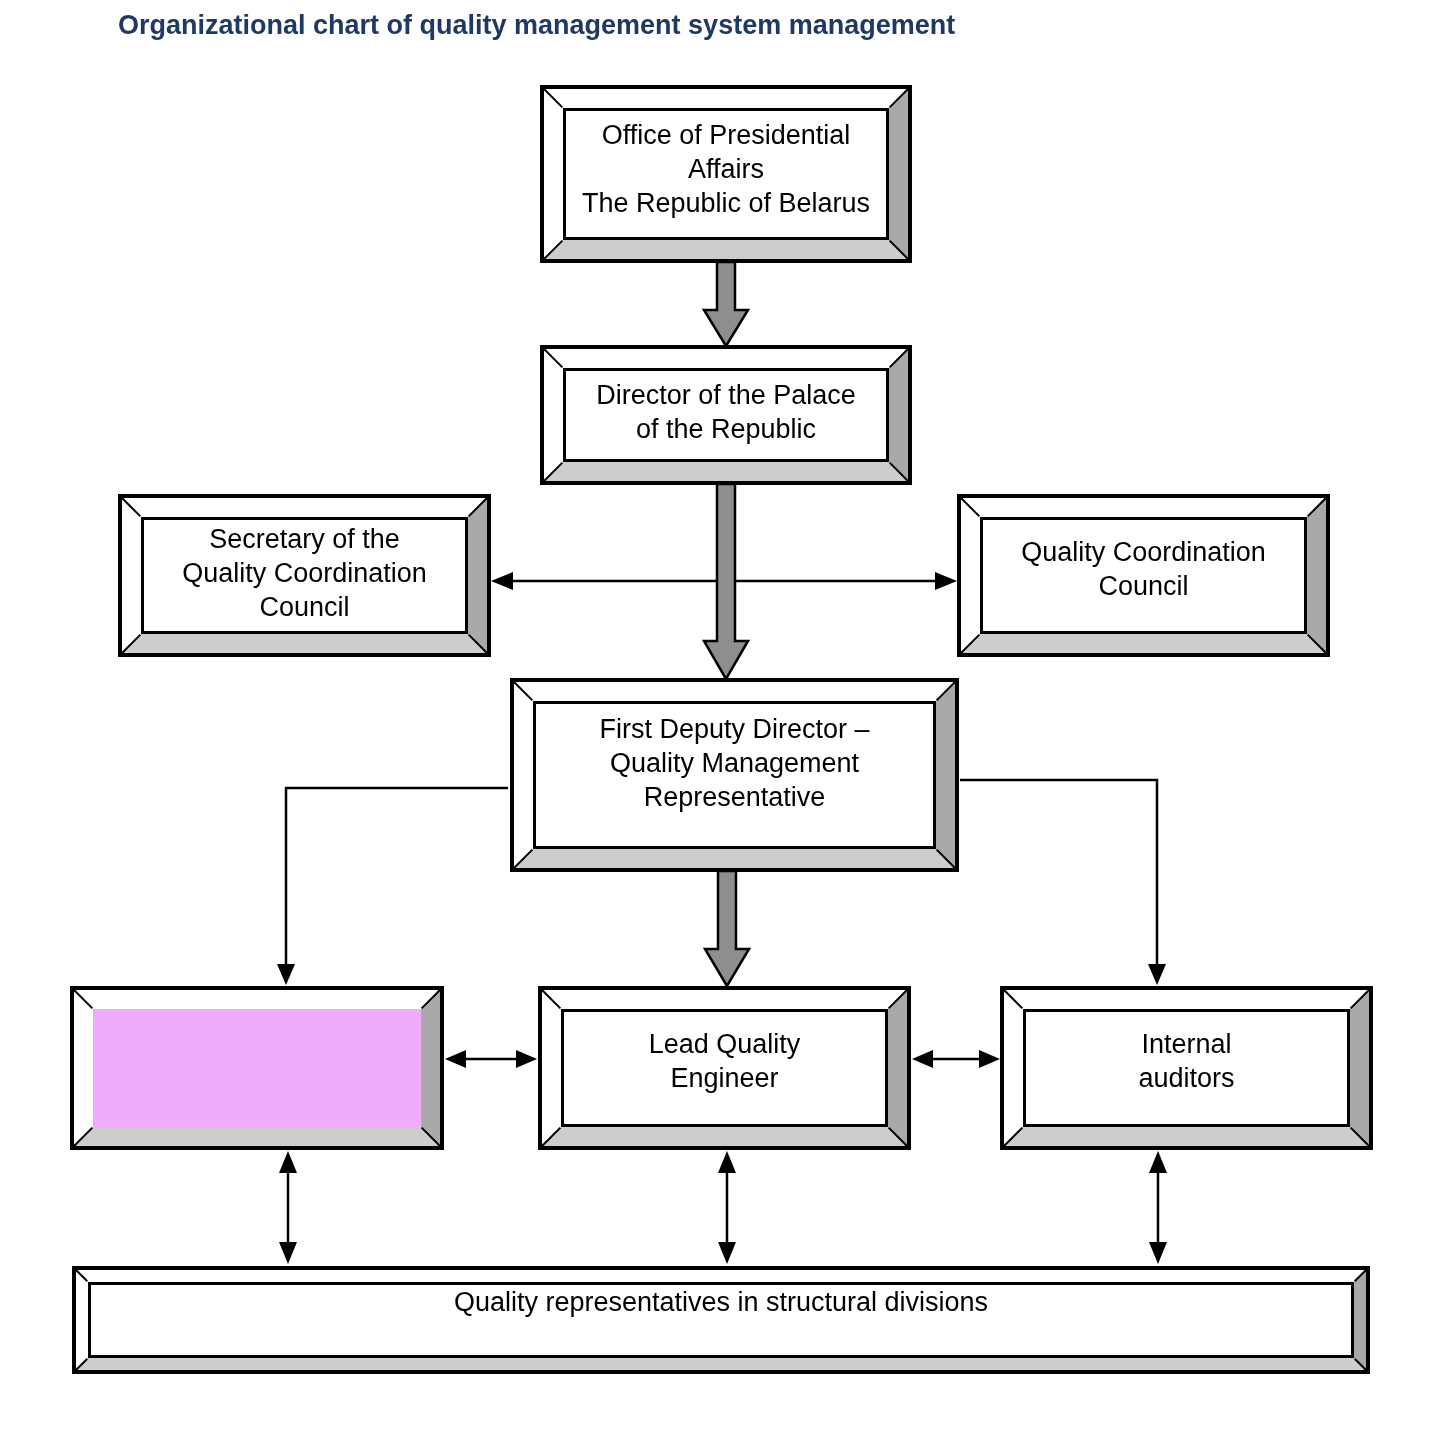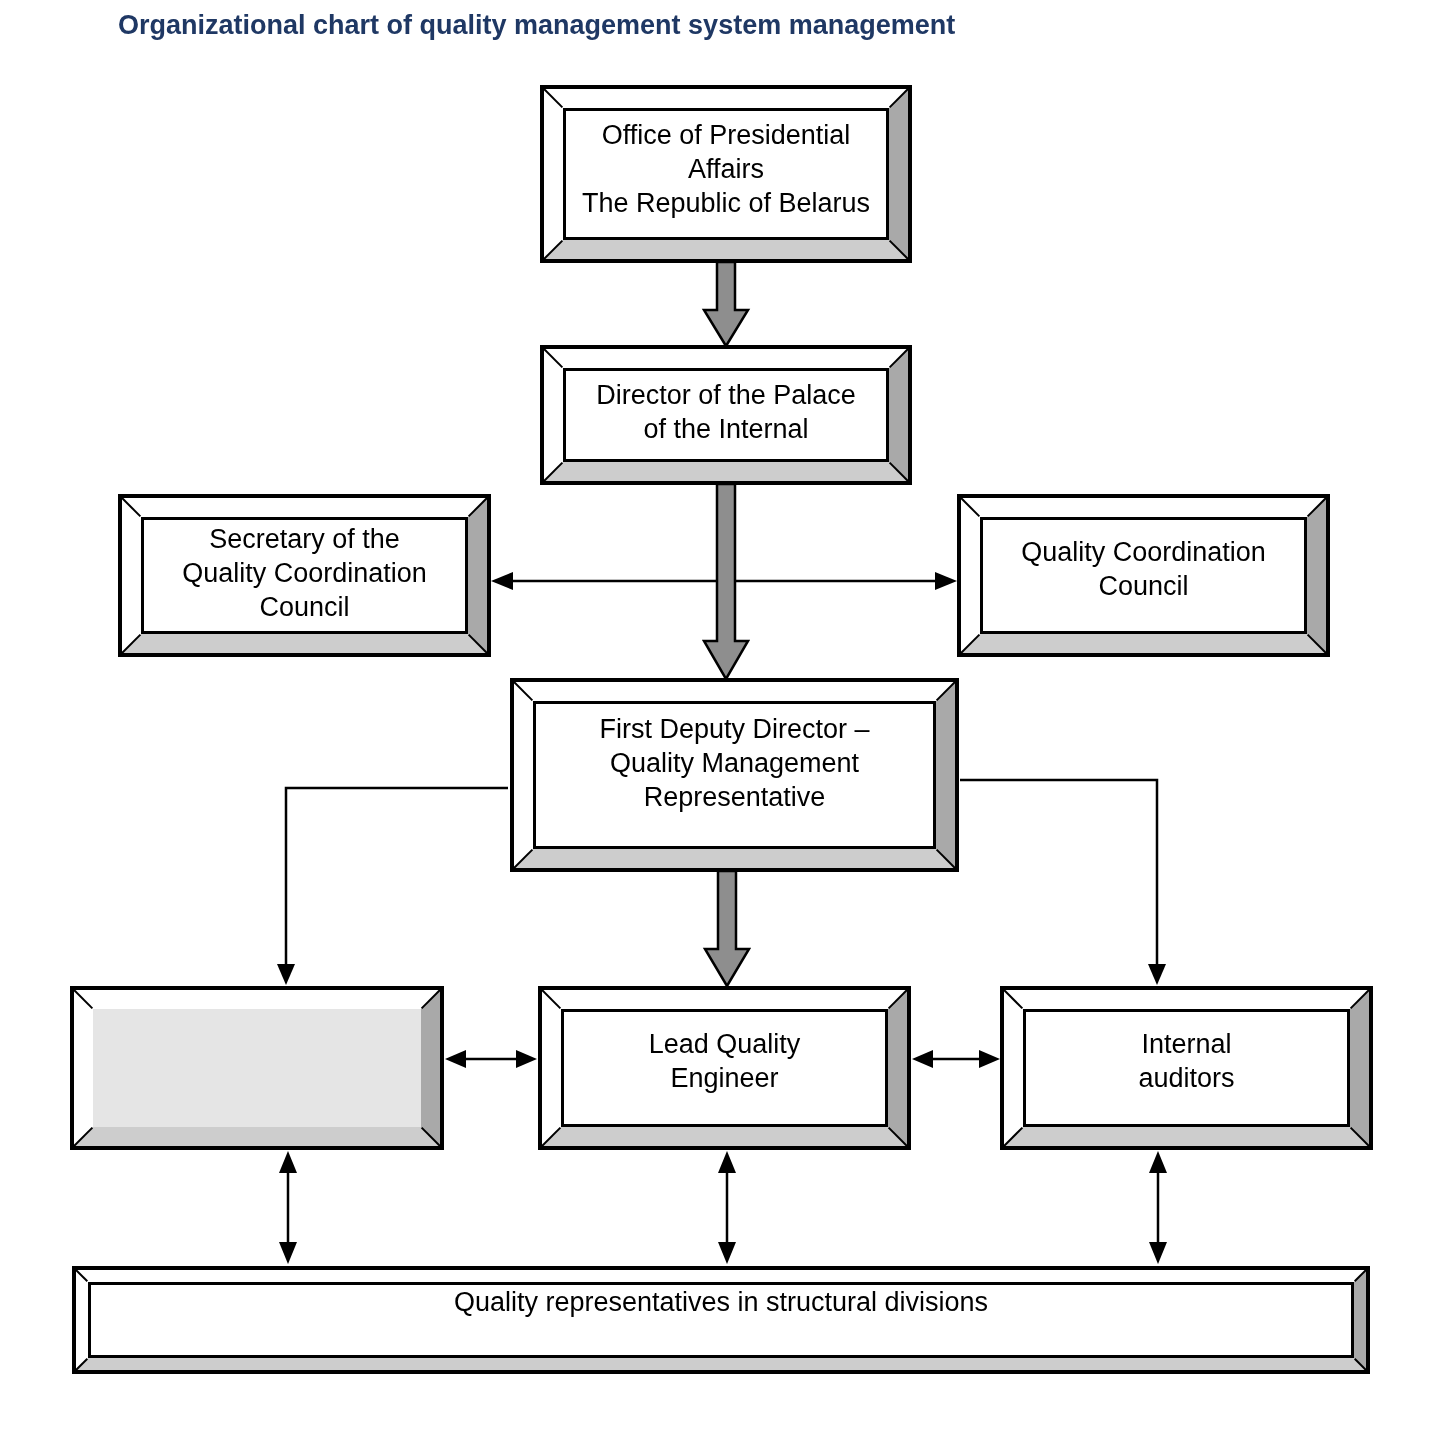--- a/index.html
+++ b/index.html
@@ -26,21 +26,21 @@
     position: absolute;
     left: 0; top: 0;
     width: 1441px; height: 1441px;
     pointer-events: none;
   }
   
   .box3d {
     position: absolute;
     box-sizing: border-box;
     border: 4px solid #000;
-    background: #e5e5e5;
+    background: #f0abfc;
   }
   .bevel {
     position: absolute;
     inset: 0;
     border-style: solid;
     border-width: 19px;
     border-color: #ffffff #a9a9a9 #cdcdcd #ffffff; 
   }
   .inner {
     position: absolute;
@@ -154,21 +154,21 @@
 The Republic of Belarus</div>
   </div>
 
   <div class="box3d" style="left:540px; top:345px; width:372px; height:140px;">
     <div class="bevel"></div>
     <i class="diag tl"></i>
     <i class="diag tr"></i>
     <i class="diag bl"></i>
     <i class="diag br"></i>
     <div class="inner" style="padding-bottom:6px;">Director of the Palace
-of the Internal</div>
+of the Republic</div>
   </div>
 
   <div class="box3d" style="left:118px; top:494px; width:373px; height:163px;">
     <div class="bevel"></div>
     <i class="diag tl"></i>
     <i class="diag tr"></i>
     <i class="diag bl"></i>
     <i class="diag br"></i>
     <div class="inner" style="padding-bottom:6px;">Secretary of the
 Quality Coordination

